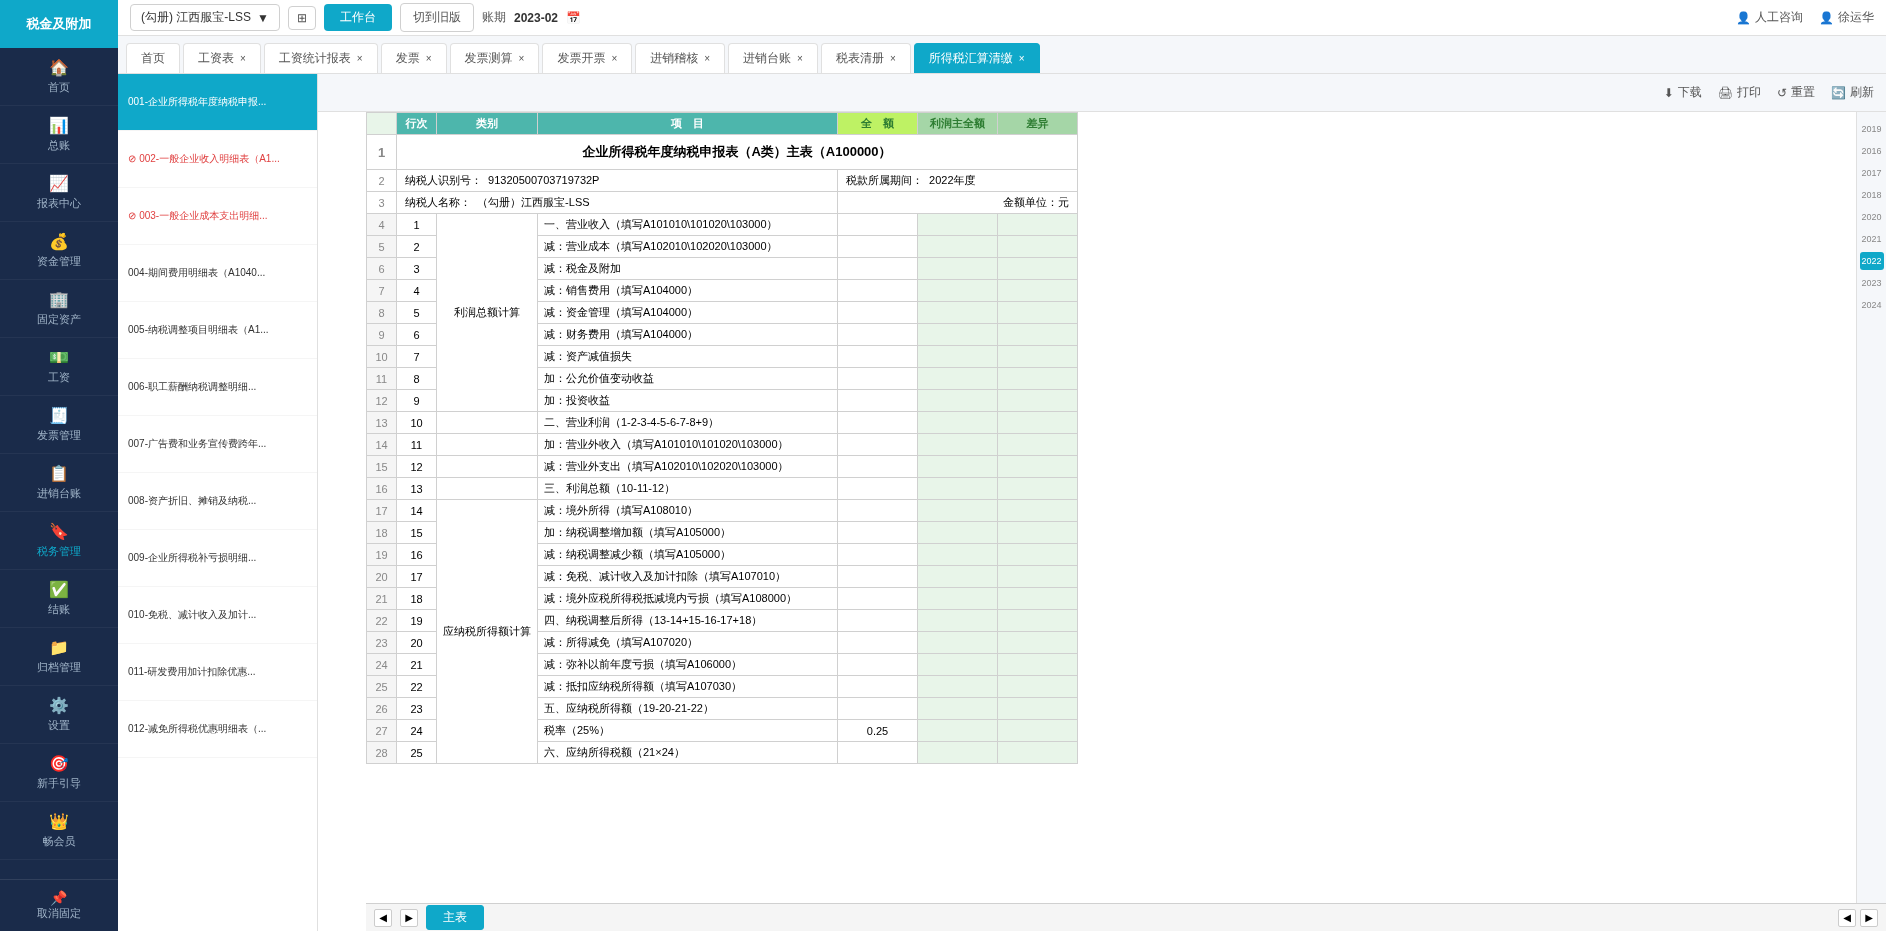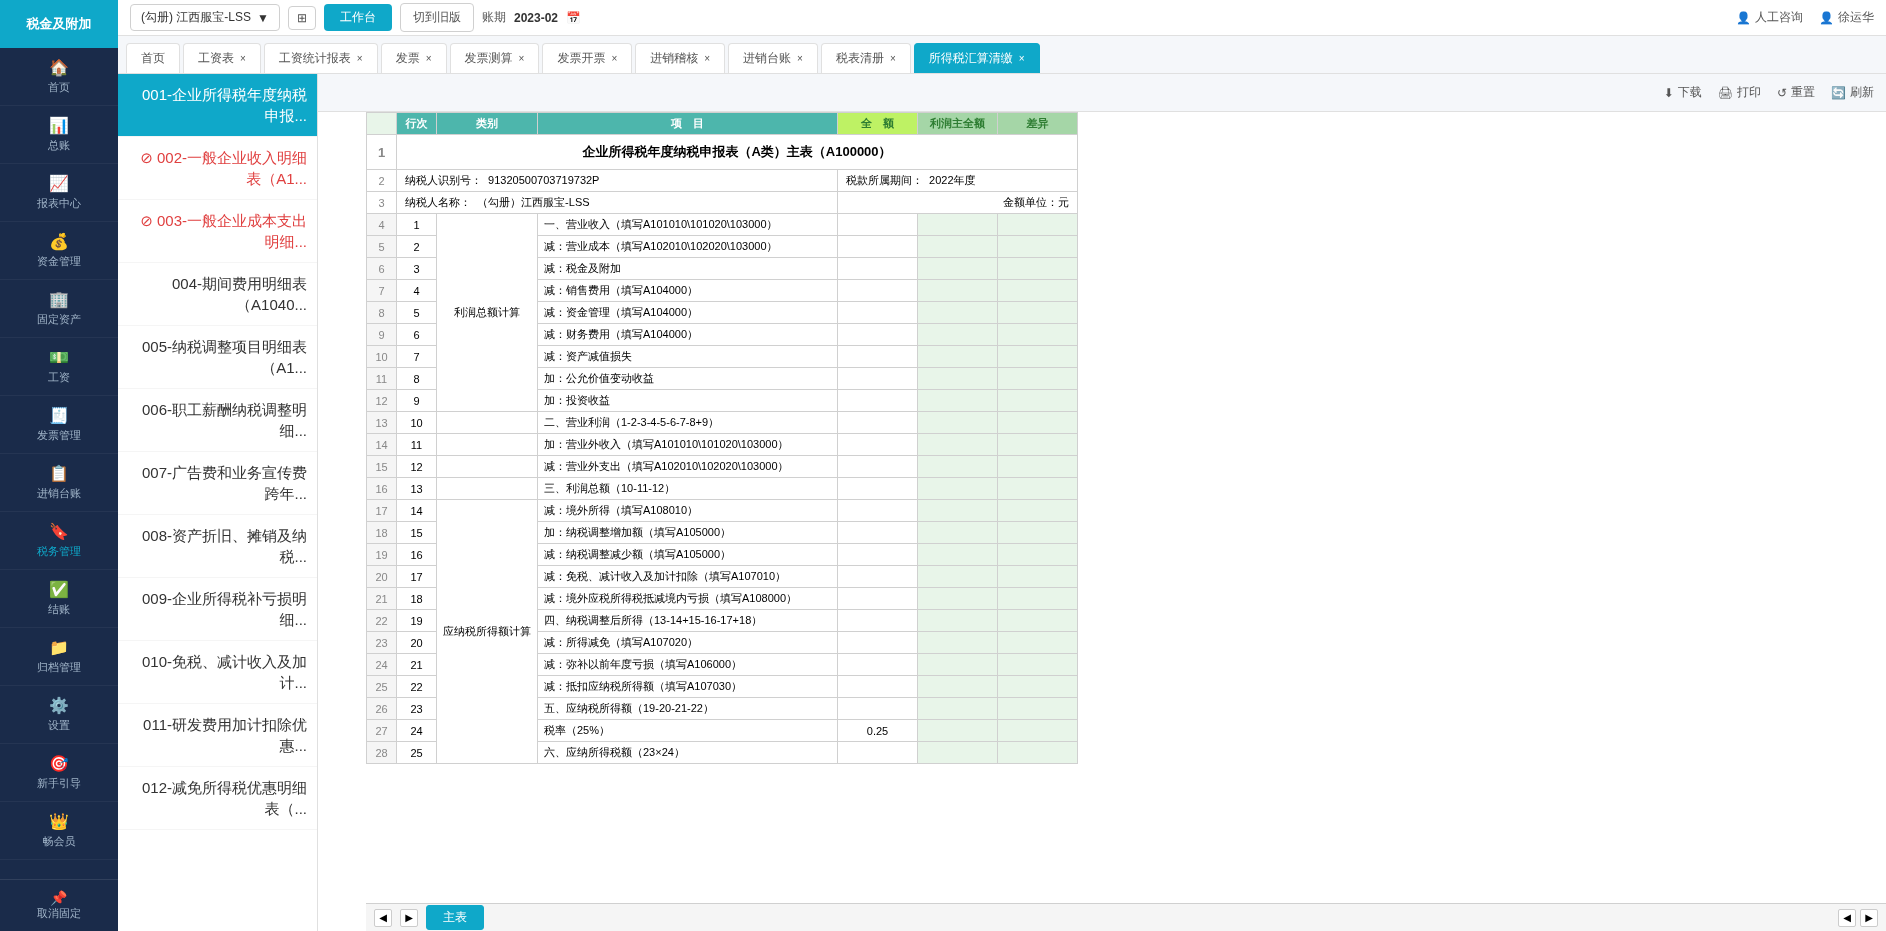--- a/index.html
+++ b/index.html
@@ -172,27 +172,26 @@
     .warning-text {
       font-size: 11px;
       color: #e05a00;
       padding: 8px 10px;
       line-height: 1.6;
       border-bottom: 1px solid #f0f0f0;
       background: #fff8f5;
     }
     .form-list { overflow-y: auto; flex: 1; }
     .form-list-item {
-      padding: 10px 10px;
-      font-size: 15px;
+      padding: 21px 10px;
+      font-size: 10px;
       color: #333;
       cursor: pointer;
       border-bottom: 1px solid #f5f5f5;
       line-height: 1.4;
-      text-align: right;
     }
     .form-list-item.active { background: #0fa8c9; color: white; }
     .form-list-item.error { color: #e04040; }
 
     
     .right-panel {
       flex: 1;
       display: flex;
       flex-direction: column;
       overflow: hidden;
@@ -740,29 +739,40 @@
 
     <td class="col-xiangmu">税率（25%）</td>
     <td class="col-quane">0.25</td>
     <td class="col-lirunchuanzhen"></td>
     <td class="col-chayi"></td>
   </tr>
                   <tr>
     <td class="row-num">28</td>
     <td class="col-xuhao">25</td>
 
-    <td class="col-xiangmu">六、应纳所得税额（23×24）</td>
+    <td class="col-xiangmu">六、应纳所得税额（21×24）</td>
     <td class="col-quane"></td>
     <td class="col-lirunchuanzhen"></td>
     <td class="col-chayi"></td>
   </tr>
                 </tbody>
             </table>
           </div>
 
+          <div class="timeline" id="timeline-panel">
+          <div class="timeline-item">2019</div>
+              <div class="timeline-item">2016</div>
+              <div class="timeline-item">2017</div>
+              <div class="timeline-item">2018</div>
+              <div class="timeline-item">2020</div>
+              <div class="timeline-item">2021</div>
+              <div class="timeline-item active">2022</div>
+              <div class="timeline-item">2023</div>
+              <div class="timeline-item">2024</div>
+            </div>
         </div>
 
         <div class="sheet-bottom">
           <div class="sheet-nav-btn">◀</div>
           <div class="sheet-nav-btn">▶</div>
           <div class="sheet-tab active">主表</div>
           <div style="flex:1;"></div>
           <div style="display:flex;gap:4px;">
             <div class="sheet-nav-btn">◀</div>
             <div class="sheet-nav-btn">▶</div>

